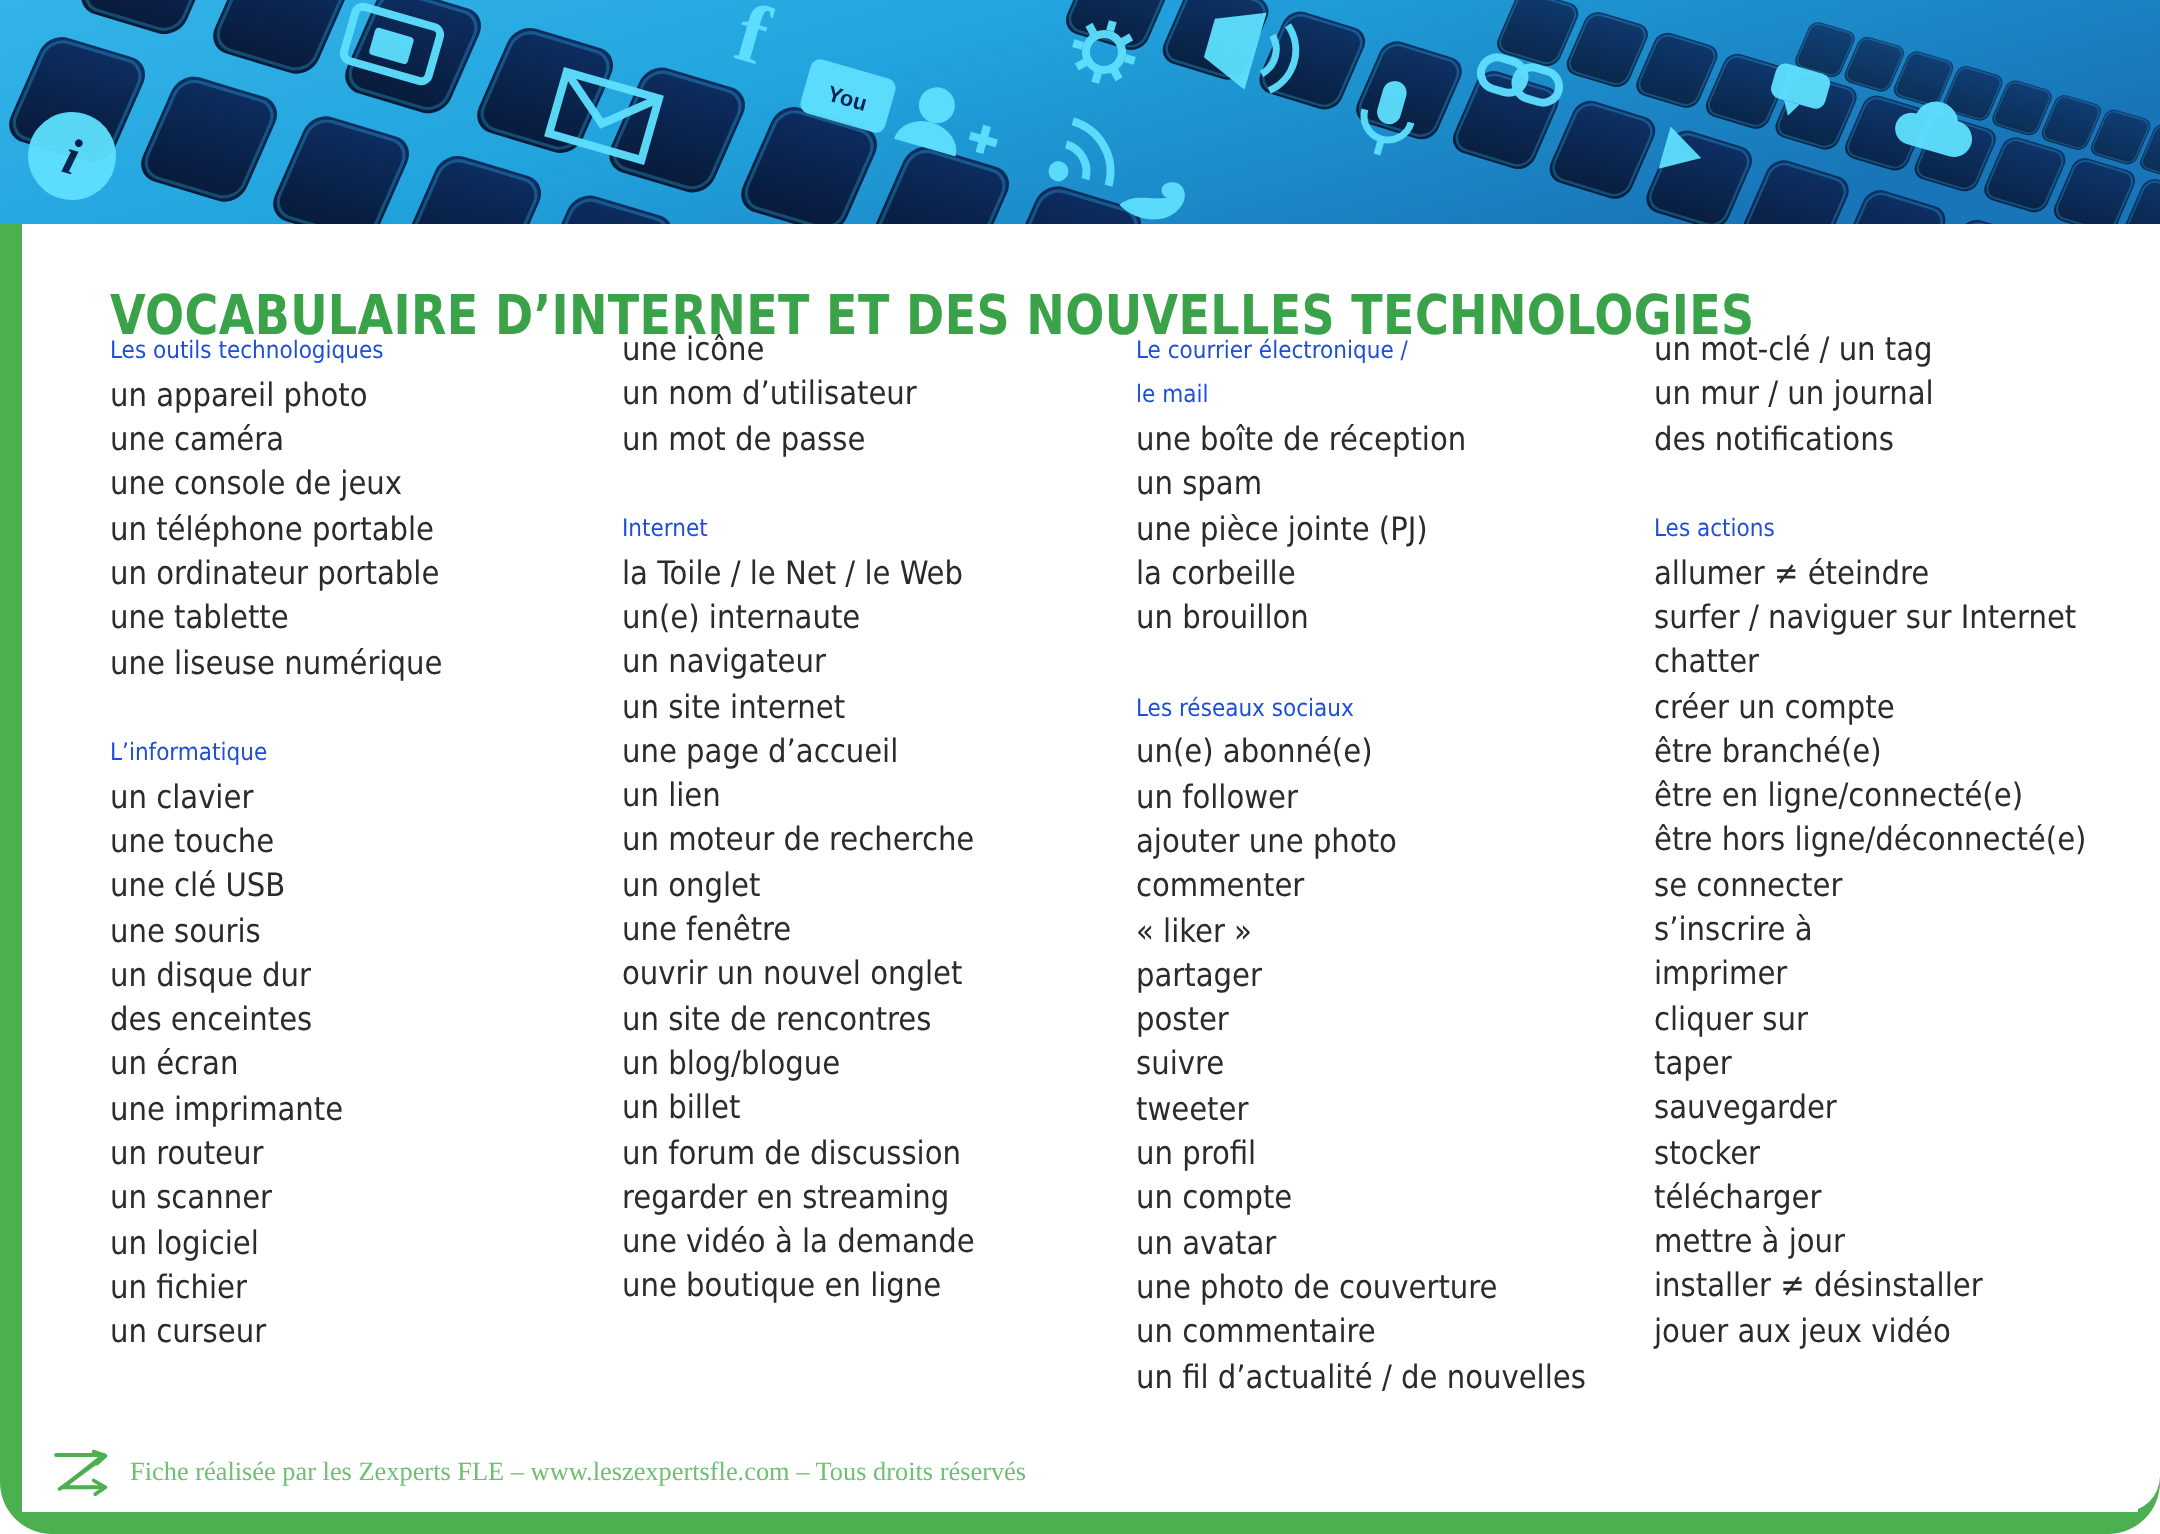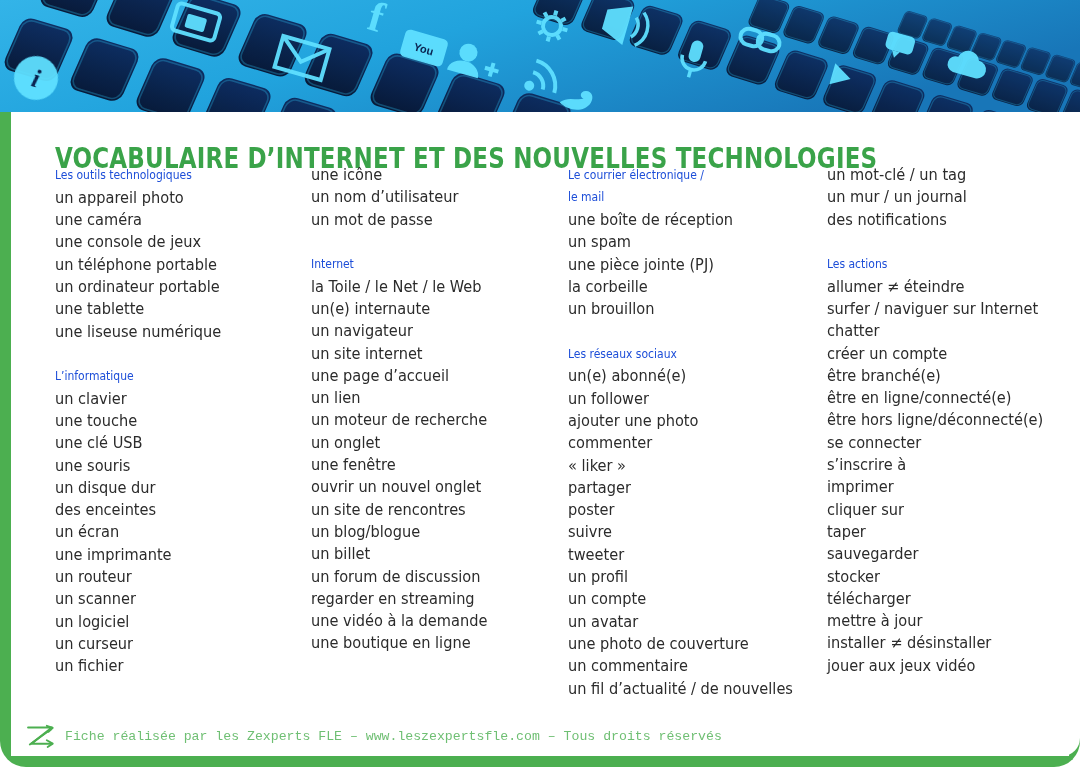--- a/index.html
+++ b/index.html
@@ -125,21 +125,21 @@
     background: #ffffff;
   }
   .footer-logo {
     width: 34px;
     height: 30px;
     margin-left: 12px;
     margin-right: 8px;
     flex: 0 0 auto;
   }
   .footer-text {
-    font-family: Liberation Mono, monospace;
+    font-family: Liberation Serif, serif;
     font-size: 13.2px;
     color: #6fbf73;
     white-space: nowrap;
   }
 </style>
 </head>
 <body>
 
 <div class="sheet">
 
@@ -341,22 +341,22 @@
             <div class="term">une touche</div>
             <div class="term">une clé USB</div>
             <div class="term">une souris</div>
             <div class="term">un disque dur</div>
             <div class="term">des enceintes</div>
             <div class="term">un écran</div>
             <div class="term">une imprimante</div>
             <div class="term">un routeur</div>
             <div class="term">un scanner</div>
             <div class="term">un logiciel</div>
+            <div class="term">un fichier</div>
             <div class="term">un curseur</div>
-            <div class="term">un fichier</div>
           </div>
         </div>
 
         <div class="col col-2">
           <div class="group">
             <div class="term">une icône</div>
             <div class="term">un nom d’utilisateur</div>
             <div class="term">un mot de passe</div>
           </div>
           <div class="group">

